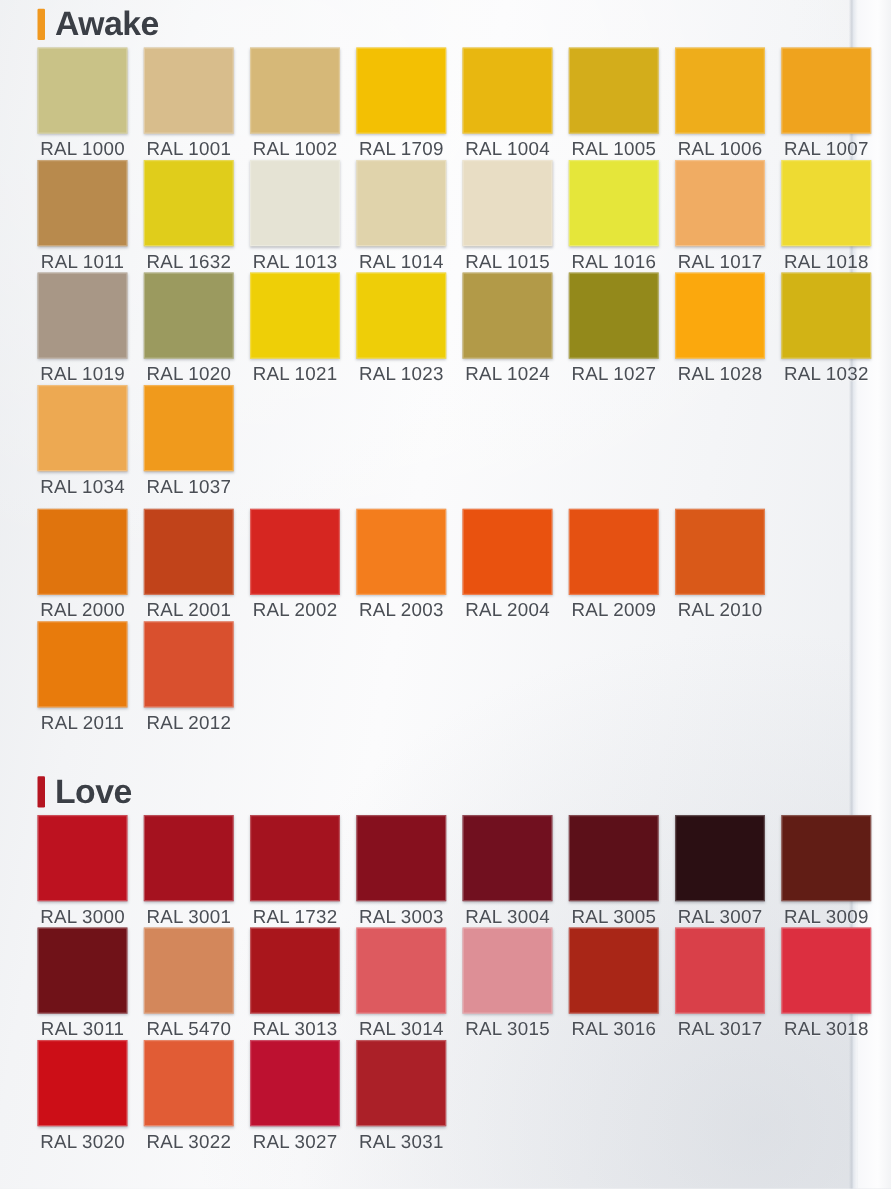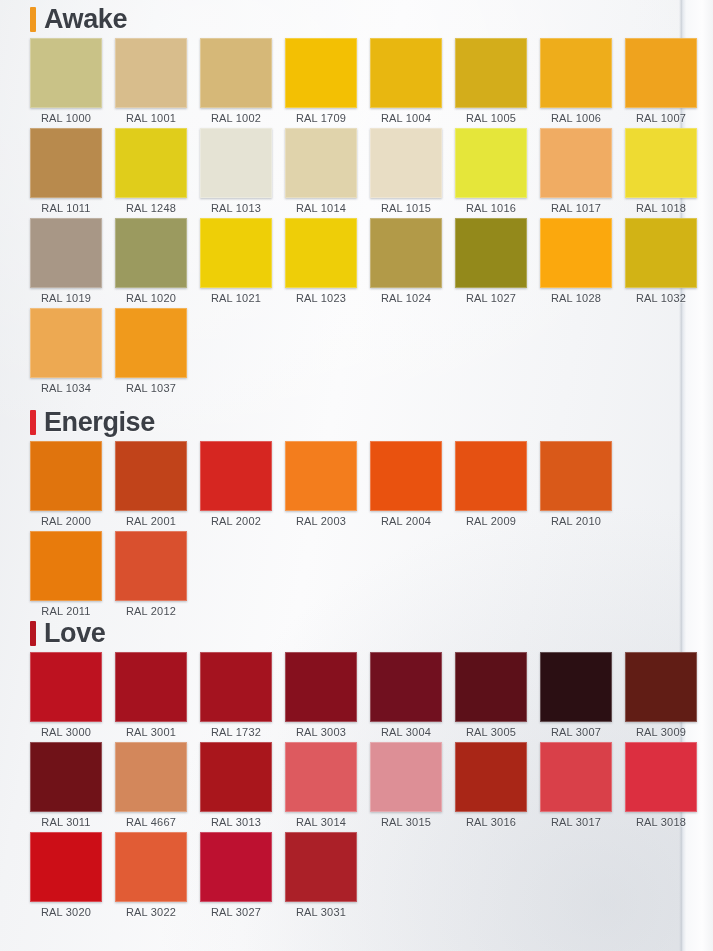--- a/index.html
+++ b/index.html
@@ -61,21 +61,21 @@
     display:flex;flex-direction:column;align-items:center;
   }
   .swatch{
     width:72px;height:70px;
     box-shadow:
       0 1px 2px rgba(120,125,135,.45),
       0 0 0 1px rgba(255,255,255,.25) inset;
   }
   .code{
     margin-top:4px;
-    font-size:11px;color:#4a4e55;
+    font-size:15px;color:#4a4e55;
     letter-spacing:.2px;white-space:nowrap;
     text-shadow:0 1px 0 rgba(255,255,255,.55);
   }
 </style>
 </head>
 <body>
 
 <div id="page">
 
   <div id="sheen"></div>
@@ -122,21 +122,21 @@
             <div class="code">RAL 1007</div>
           </div>
         </div>
         <div class="row">
           <div class="cell">
             <div class="swatch" style="background: rgb(184, 138, 77);"></div>
             <div class="code">RAL 1011</div>
           </div>
           <div class="cell">
             <div class="swatch" style="background: rgb(224, 205, 27);"></div>
-            <div class="code">RAL 1248</div>
+            <div class="code">RAL 1632</div>
           </div>
           <div class="cell">
             <div class="swatch" style="background: rgb(229, 227, 212);"></div>
             <div class="code">RAL 1013</div>
           </div>
           <div class="cell">
             <div class="swatch" style="background: rgb(224, 211, 171);"></div>
             <div class="code">RAL 1014</div>
           </div>
           <div class="cell">
@@ -197,24 +197,20 @@
           </div>
           <div class="cell">
             <div class="swatch" style="background: rgb(240, 154, 28);"></div>
             <div class="code">RAL 1037</div>
           </div>
         </div>
       </div>
   </div>
 
   <div class="section" id="sec-energise" style="top:405px;">
-    <div class="sec-head">
-      <div class="accent-bar" style="background: rgb(224, 36, 44);"></div>
-      <div class="sec-title">Energise</div>
-    </div>
     <div class="rows">
         <div class="row">
           <div class="cell">
             <div class="swatch" style="background: rgb(224, 116, 13);"></div>
             <div class="code">RAL 2000</div>
           </div>
           <div class="cell">
             <div class="swatch" style="background: rgb(193, 67, 26);"></div>
             <div class="code">RAL 2001</div>
           </div>
@@ -292,21 +288,21 @@
             <div class="code">RAL 3009</div>
           </div>
         </div>
         <div class="row">
           <div class="cell">
             <div class="swatch" style="background: rgb(112, 18, 24);"></div>
             <div class="code">RAL 3011</div>
           </div>
           <div class="cell">
             <div class="swatch" style="background: rgb(211, 135, 91);"></div>
-            <div class="code">RAL 4667</div>
+            <div class="code">RAL 5470</div>
           </div>
           <div class="cell">
             <div class="swatch" style="background: rgb(169, 22, 28);"></div>
             <div class="code">RAL 3013</div>
           </div>
           <div class="cell">
             <div class="swatch" style="background: rgb(221, 90, 95);"></div>
             <div class="code">RAL 3014</div>
           </div>
           <div class="cell">

